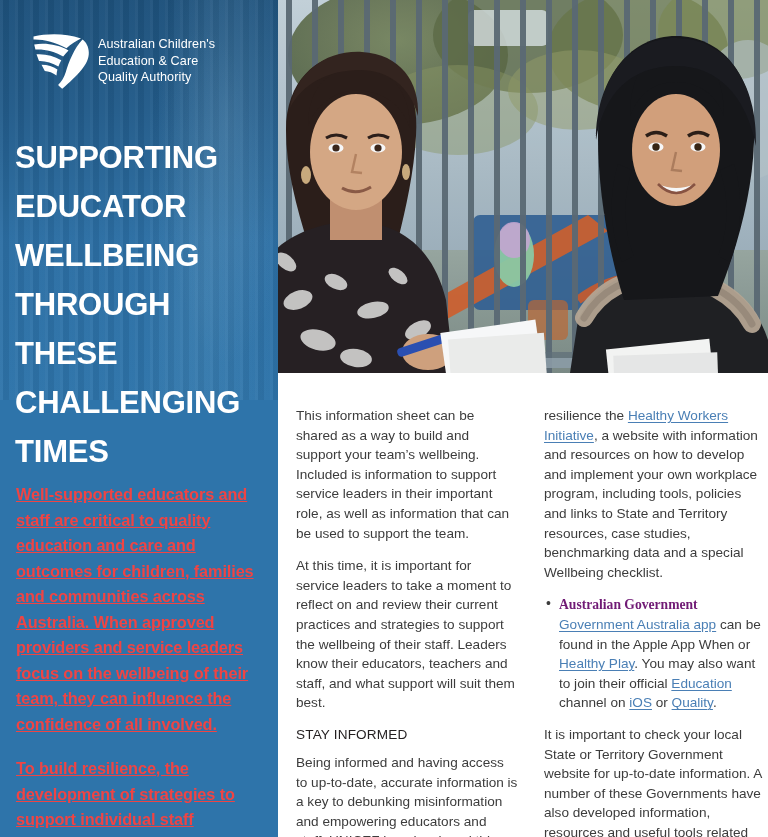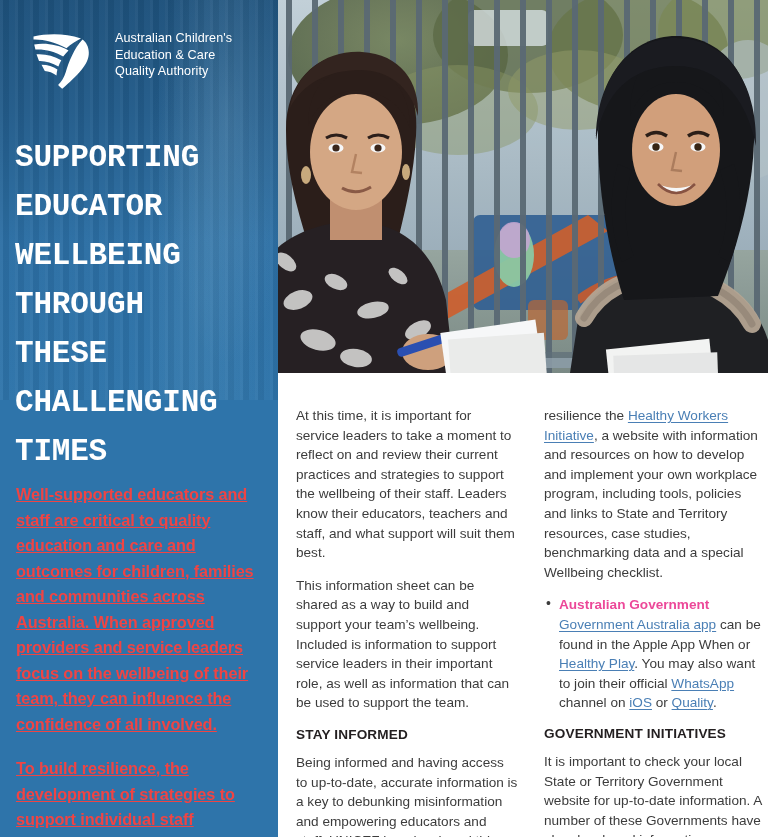--- a/index.html
+++ b/index.html
@@ -57,21 +57,22 @@
       radial-gradient(ellipse at 60% 30%, rgba(150,190,215,0.20) 0%, rgba(150,190,215,0) 62%),
       radial-gradient(ellipse at 40% 75%, rgba(120,175,205,0.16) 0%, rgba(120,175,205,0) 65%);
     pointer-events: none;
   }
 
   
   .logo-block {
     position: absolute;
     left: 31px; top: 30px;
     display: flex;
-    gap: 24px;
+    align-items: center;
+    gap: 7px;
     z-index: 5;
   }
   .logo-mark { width: 60px; height: 62px; display: block; }
   .logo-text {
     color: #ffffff;
     font-size: 12.6px;
     line-height: 16.5px;
     font-weight: 400;
     letter-spacing: 0.1px;
     white-space: pre-line;
@@ -82,21 +83,20 @@
     position: absolute;
     left: 15px; top: 133px;
     width: 262px;
     color: #ffffff;
     font-size: 31px;
     line-height: 49px;
     font-weight: 700;
     letter-spacing: -0.2px;
     z-index: 5;
     white-space: pre-line;
-    font-family: Liberation Mono, monospace;
   }
 
   
   .left-body {
     position: absolute;
     left: 16px; top: 482px;
     width: 250px;
     z-index: 5;
   }
   .left-body p {
@@ -131,21 +131,21 @@
   .col-right { left: 544px; width: 218px; }
 
   .col p {
     margin: 0 0 13px 0;
     color: #3c3c3c;
   }
   .col h3 {
     margin: 6px 0 9px 0;
     font-size: 13.6px;
     line-height: 18px;
-    font-weight: 700;
+    font-weight: 400;
     color: #231f20;
     letter-spacing: 0.15px;
   }
   .col a {
     color: #4a7fb5;
     text-decoration: underline;
     text-underline-offset: 2px;
   }
 
   ul.bullets {
@@ -158,21 +158,21 @@
     margin: 0 0 2px 0;
   }
   ul.bullets li::before {
     content: "\2022";
     position: absolute;
     left: -13px;
     top: -1px;
     color: #3c3c3c;
     font-size: 14px;
   }
-  ul.bullets li b { font-weight: 700; color: #ec4899; }
+  ul.bullets li b { font-weight: 700; color: #701a75; font-family: Liberation Serif, serif; }
 </style>
 </head>
 <body>
 
 <div id="page">
 
   <div class="left-panel">
     <div class="left-panel-texture"></div>
     <div class="left-panel-texture2"></div>
   </div>
@@ -340,30 +340,29 @@
 
         <rect x="330" y="344" width="104" height="46" fill="#fbfbf9" transform="rotate(-6 382 367)"></rect>
         <rect x="336" y="354" width="104" height="42" fill="#eeeeec" transform="rotate(-2 388 375)"></rect>
       </g>
 
       <rect x="0" y="0" width="490" height="373" fill="#4e6575" opacity="0.05"></rect>
     </svg>
   </div>
 
   <div class="col col-mid">
+    <p>This information sheet can be shared as a way to build and support your team’s wellbeing. Included is information to support service leaders in their important role, as well as information that can be used to support the team.</p>
     <p>At this time, it is important for service leaders to take a moment to reflect on and review their current practices and strategies to support the wellbeing of their staff.  Leaders know their educators, teachers and staff, and what support will suit them best.</p>
-    <p>This information sheet can be shared as a way to build and support your team’s wellbeing. Included is information to support service leaders in their important role, as well as information that can be used to support the team.</p>
     <h3>STAY INFORMED</h3>
     <p><span>Being informed and having access to up-to-date, accurate information is a key to debunking misinformation and empowering educators and staff. UNICEF has developed this </span></p>
   </div>
 
   <div class="col col-right">
     <p><span>resilience the </span><a href="#">Healthy Workers Initiative</a><span>,  a website with information and resources on how to develop and implement your own workplace program, including tools, policies and links to State and Territory resources, case studies, benchmarking data and a special Wellbeing checklist.</span></p>
 
     <ul class="bullets">
-      <li><b>Australian Government </b><a href="#">Government Australia app</a><span> can be found in the Apple App When or </span><a href="#">Healthy Play</a><span>. You may also want to join their official </span><a href="#">WhatsApp</a><span> channel on </span><a href="#">iOS</a><span> or </span><a href="#">Quality</a><span>.</span></li>
+      <li><b>Australian Government </b><a href="#">Government Australia app</a><span> can be found in the Apple App When or </span><a href="#">Healthy Play</a><span>. You may also want to join their official </span><a href="#">Education</a><span> channel on </span><a href="#">iOS</a><span> or </span><a href="#">Quality</a><span>.</span></li>
     </ul>
 
-    <h3>GOVERNMENT INITIATIVES</h3>
     <p>It is important to check your local State or Territory Government website for up-to-date information. A number of these Governments have also developed information, resources and useful tools related to wellbeing in the workplace. Some examples include:</p>
   </div>
 
 </div>
 
 </body></html>

